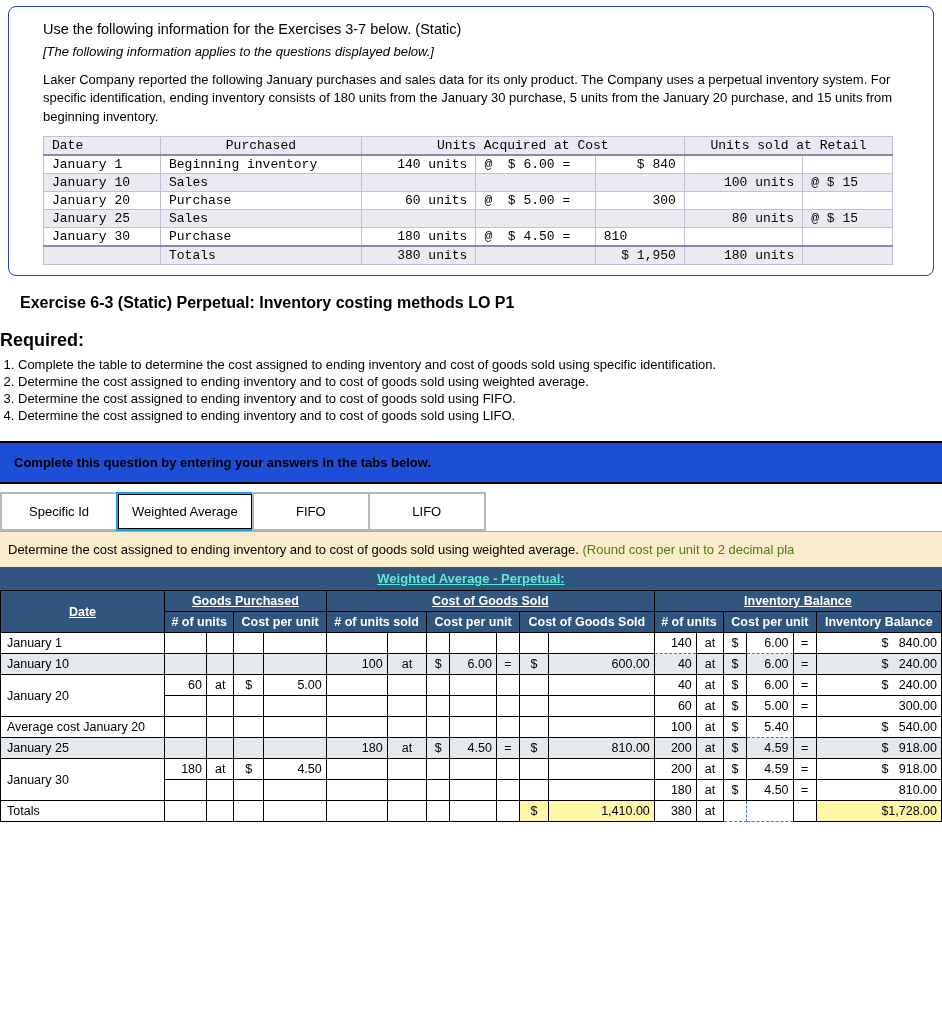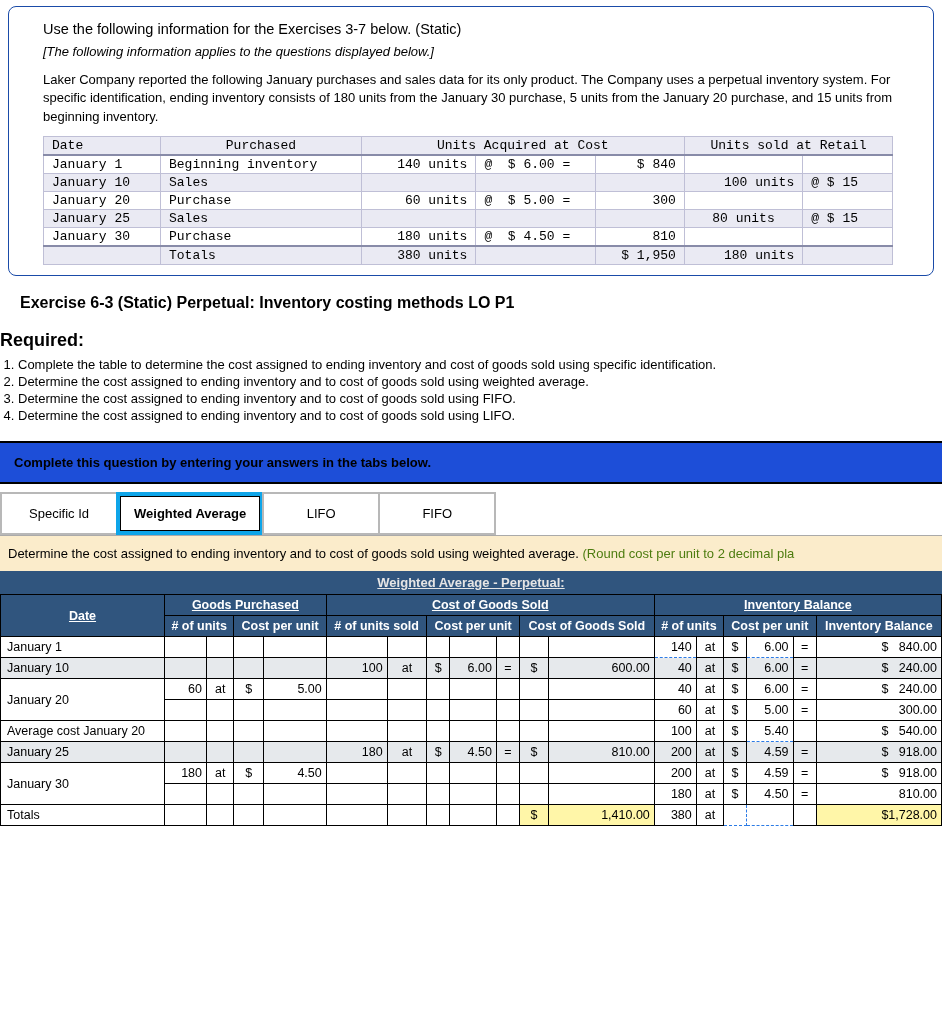--- a/index.html
+++ b/index.html
@@ -93,37 +93,37 @@
     text-align: center;
     font-size: 13px;
     cursor: pointer;
     background: #fff;
     display: flex;
     align-items: center;
     justify-content: center;
     line-height: 1.2;
   }
   .tab.active {
-    border: 4px solid #0ea5e9;
+    border: 2px solid #0ea5e9;
     box-shadow: inset 0 0 0 1px #000;
-    font-weight: bold;
+    font-weight: normal;
   }
   .tab + .tab { margin-left: -2px; }
   .tab-panel {
     background: #fbeccb;
     padding: 10px 8px;
     font-size: 13px;
     width: 100%;
     box-sizing: border-box;
     border-top: 1px solid #aaa;
   }
   .tab-panel .redtext { color: #4d7c0f; }
   .wa-title {
     background: #30557e;
-    color: #e5e5e5;
+    color: #5eead4;
     font-weight: bold;
     text-align: center;
     text-decoration: underline;
     padding: 4px 16px;
     font-size: 13px;
     width: 100%;
     box-sizing: border-box;
   }
   table.answer {
     border-collapse: collapse;
@@ -195,29 +195,29 @@
       <td style="text-align:right">300</td>
       <td></td>
       <td></td>
     </tr>
     <tr class="alt">
       <td>January 25</td>
       <td>Sales</td>
       <td></td>
       <td></td>
       <td></td>
-      <td style="text-align:center">80 units</td>
+      <td style="text-align:right">80 units</td>
       <td>@ $ 15</td>
     </tr>
     <tr>
       <td>January 30</td>
       <td>Purchase</td>
       <td style="text-align:right">180 units</td>
       <td>@  $ 4.50 =</td>
-      <td style="text-align:right">810</td>
+      <td style="text-align:left">810</td>
       <td></td>
       <td></td>
     </tr>
     <tr class="totals-row">
       <td></td>
       <td>Totals</td>
       <td style="text-align:right">380 units</td>
       <td></td>
       <td style="text-align:right">$ 1,950</td>
       <td style="text-align:right">180 units</td>
@@ -235,22 +235,22 @@
   <li>Determine the cost assigned to ending inventory and to cost of goods sold using weighted average.</li>
   <li>Determine the cost assigned to ending inventory and to cost of goods sold using FIFO.</li>
   <li>Determine the cost assigned to ending inventory and to cost of goods sold using LIFO.</li>
 </ol>
 
 <div class="tab-instruction">Complete this question by entering your answers in the tabs below.</div>
 
 <div class="tabs-row">
   <div class="tab">Specific Id</div>
   <div class="tab active">Weighted Average</div>
+  <div class="tab">FIFO</div>
   <div class="tab">LIFO</div>
-  <div class="tab">FIFO</div>
 </div>
 
 <div class="tab-panel">
   <span>Determine the cost assigned to ending inventory and to cost of goods sold using weighted average. </span><span class="redtext">(Round cost per unit to 2 decimal pla</span>
 </div>
 
 <div class="wa-title">Weighted Average - Perpetual:</div>
 <table class="answer">
   <tbody>
       <tr>

